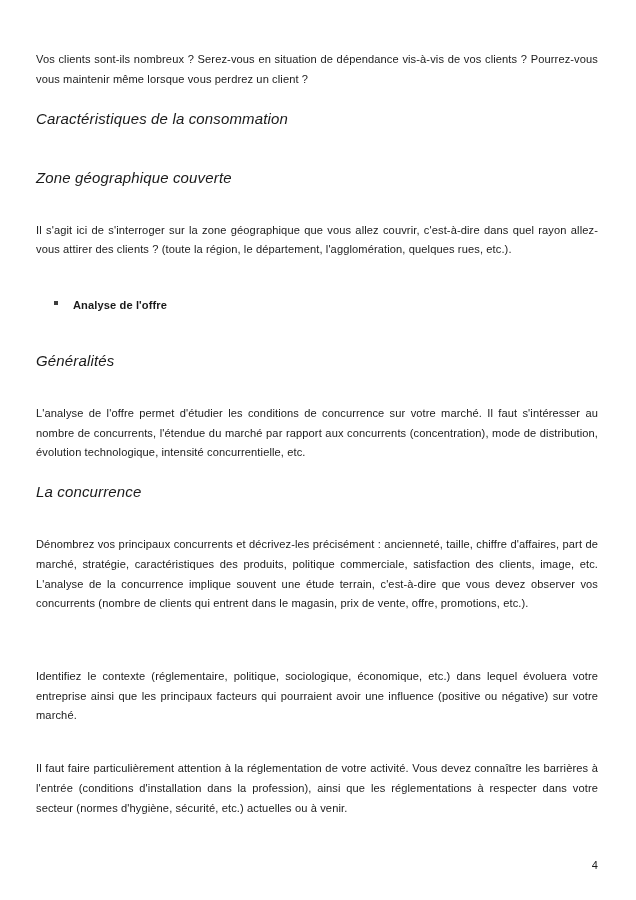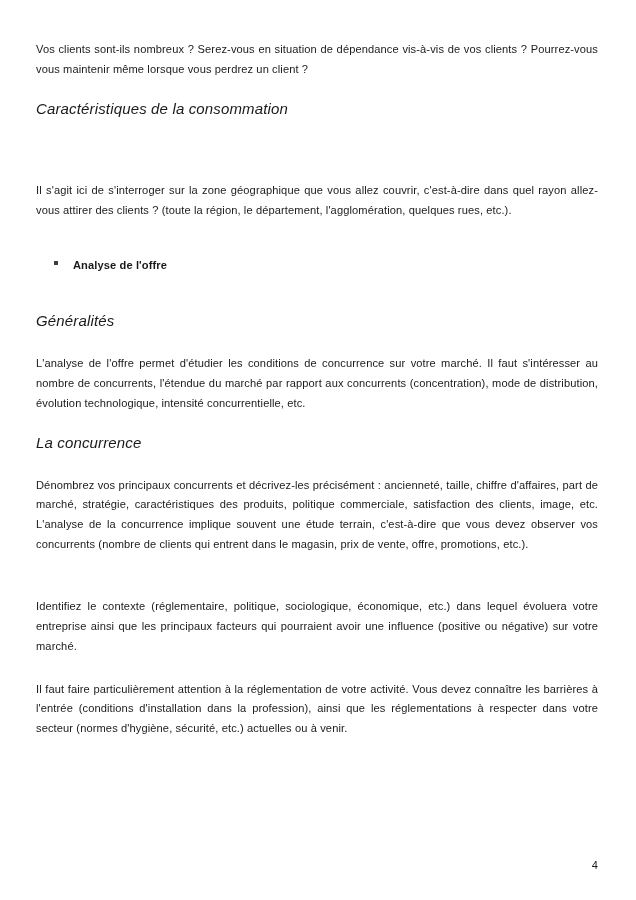--- a/index.html
+++ b/index.html
@@ -24,21 +24,21 @@
     background: #ffffff;
     overflow: hidden;
   }
   .content {
     position: absolute;
     left: 36px;
     top: 36px;
     width: 562px;
   }
   p.para {
-    margin: 4px 0 0 0;
+    margin: 14px 0 0 0;
     font-size: 11.1px;
     line-height: 19.6px;
     text-align: justify;
     text-justify: inter-word;
     color: #1a1a1a;
     letter-spacing: 0.01em;
   }
   h3.subhead {
     margin: 0;
     font-size: 15px;
@@ -92,20 +92,21 @@
 </head>
 <body>
 
 <div class="page">
   <div class="content" id="content-root">
       <p class="para">Vos clients sont-ils nombreux ? Serez-vous en situation de dépendance vis-à-vis de vos clients ? Pourrez-vous vous maintenir même lorsque vous perdrez un client ?</p>
       <div class="gap-sm"></div>
       <h3 class="subhead">Caractéristiques de la consommation</h3>
       <div class="gap-sm"></div>
       <div class="gap-sm"></div>
+      <h3 class="subhead">Zone géographique couverte</h3>
       <div class="gap-sm"></div>
       <p class="para">Il s'agit ici de s'interroger sur la zone géographique que vous allez couvrir, c'est-à-dire dans quel rayon allez-vous attirer des clients ? (toute la région, le département, l'agglomération, quelques rues, etc.).</p>
       <div class="gap-sm"></div>
       <div class="bullet-head">
         <span class="bullet-marker">
           <span class="sq"></span>
         </span>
         <span class="bullet-label">Analyse de l'offre</span>
       </div>
       <div class="gap-sm"></div>

